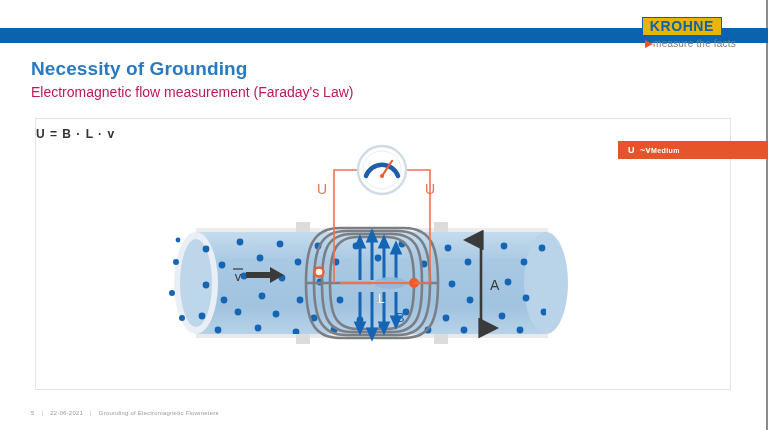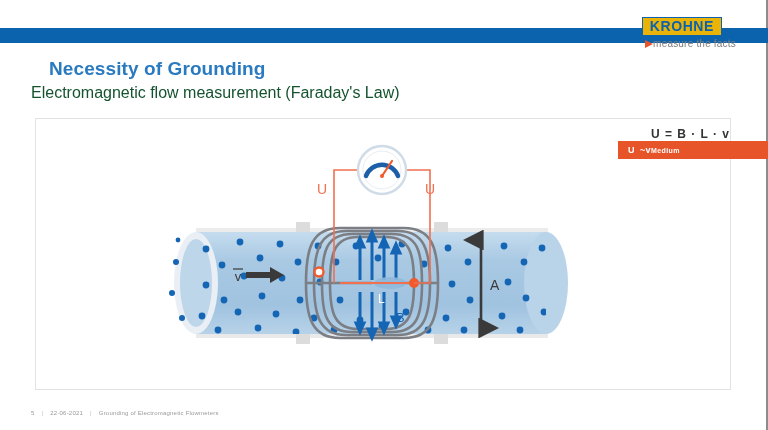--- a/index.html
+++ b/index.html
@@ -49,38 +49,37 @@
     border-top:4.5px solid transparent;
     border-bottom:4.5px solid transparent;
     display:inline-block;
   }
 
   
   .page-title{
     position:absolute;left:31px;top:58px;
     font-size:19px;font-weight:bold;color:#2a7ac0;
     letter-spacing:0.1px;
-    margin-left:18px;
   }
   .page-subtitle{
     position:absolute;left:31px;top:84px;
-    font-size:16px;color:#14532d;
+    font-size:14px;color:#be185d;
   }
 
   
   .content-panel{
     position:absolute;left:35px;top:118px;width:696px;height:272px;
     background:#ffffff;
     border:1px solid #e3e3e3;
     box-sizing:border-box;
   }
 
   .formula{
     position:absolute;left:0;right:0;top:8px;
-    text-align:right;
+    text-align:left;
     font-size:12px;font-weight:bold;color:#333333;
     letter-spacing:1px;
   }
 
   
   .badge{
     position:absolute;left:618px;top:141px;width:150px;height:18px;
     background:#e8542a;
     color:#ffffff;
     font-size:9px;font-weight:bold;

